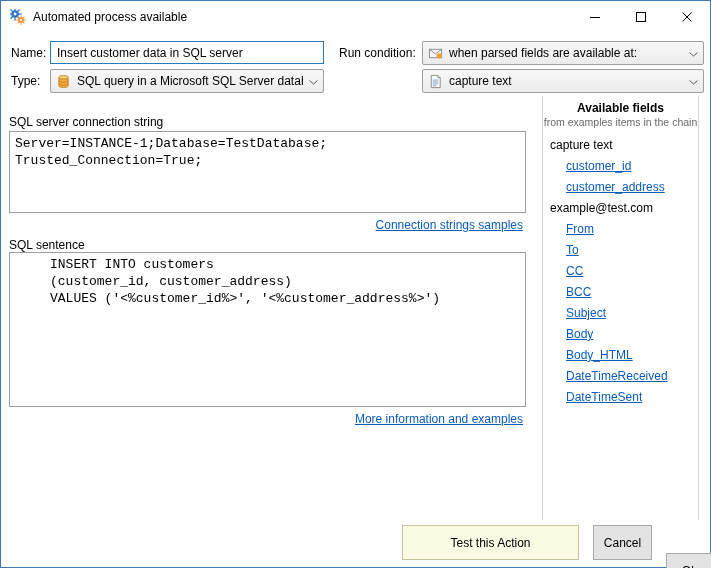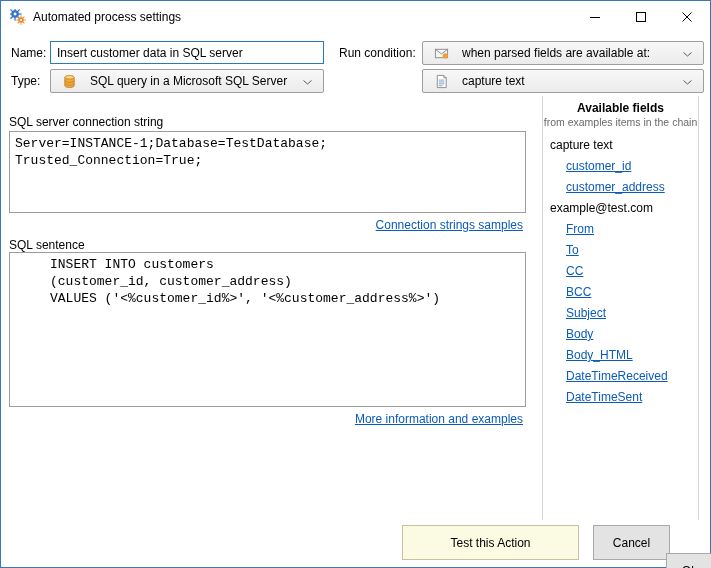--- a/index.html
+++ b/index.html
@@ -20,21 +20,21 @@
   #lbl-name { left:10px; top:45px; }
   #lbl-run  { left:338px; top:45px; }
   #lbl-type { left:10px; top:73px; }
   #lbl-conn { left:8px; top:114px; }
   #lbl-sql  { left:8px; top:237px; }
 
   
   .name-input { position:absolute; left:49px; top:40px; width:274px; height:23px;
     border:1px solid #2a7ab9; padding:2px 6px; font-family:"Liberation Sans","DejaVu Sans",sans-serif;
     font-size:12px; outline:none; background:#fff; }
-  .combo { position:absolute; height:24px; display:flex; align-items:center; gap:13px; padding:0 11px;
+  .combo { position:absolute; height:24px; display:flex; align-items:center; gap:6px; padding:0 5px;
     background:linear-gradient(#f8f8f8,#ebebeb); border:1px solid #9e9e9e; border-radius:2px; cursor:default; }
   .combo .combo-text { flex:1; white-space:nowrap; overflow:hidden; }
   .combo .icon { flex:none; width:15px; height:15px; }
   .combo .chev { flex:none; }
   #combo-run     { left:421px; top:40px; width:282px; }
   #combo-type    { left:49px;  top:68px; width:274px; }
   #combo-capture { left:421px; top:68px; width:282px; }
 
   
   textarea { position:absolute; border:1px solid #9d9d9d; background:#fff; resize:none;
@@ -53,21 +53,21 @@
   .af-title { text-align:center; font-weight:bold; margin-top:5px; }
   .af-sub   { text-align:center; color:#6a6a6a; font-size:10.5px; margin-top:1px; }
   .af-list  { margin-top:7px; }
   .af-header { padding-left:7px; line-height:21px; white-space:nowrap; }
   .af-field  { display:block; margin-left:23px; line-height:21px; width:-moz-fit-content; width:fit-content; }
 
   
   .btn { position:absolute; height:35px; border:1px solid #a9a9a9; background:#e3e3e3;
     font-family:"Liberation Sans","DejaVu Sans",sans-serif; font-size:12px; cursor:default; }
   #btn-test   { left:401px; top:524px; width:177px; background:#fbfae3; border-color:#c9c39c; }
-  #btn-cancel { left:592px; top:524px; width:77px; }
+  #btn-cancel { left:592px; top:524px; width:59px; }
   #btn-ok     { left:665px; top:552px; width:47px; }
 </style>
 </head>
 <body>
 
 <div class="window">
 
   <div class="titlebar">
     <span class="app-icon">
       <svg viewBox="0 0 16 16" width="16" height="16">
@@ -82,21 +82,21 @@
         <g fill="#e78b2d" transform="translate(6.2,6.2) scale(0.6)">
           <rect x="7.25" y="0" width="1.5" height="16"></rect>
           <rect x="7.25" y="0" width="1.5" height="16" transform="rotate(45 8 8)"></rect>
           <rect x="7.25" y="0" width="1.5" height="16" transform="rotate(90 8 8)"></rect>
           <rect x="7.25" y="0" width="1.5" height="16" transform="rotate(135 8 8)"></rect>
           <circle cx="8" cy="8" r="4.6"></circle>
           <circle cx="8" cy="8" r="1.8" fill="#fff"></circle>
         </g>
       </svg>
     </span>
-    <span class="title-text">Automated process settings</span>
+    <span class="title-text">Automated process available</span>
     <div class="win-controls">
       <button class="win-btn">
         <svg width="10" height="10">
             <line x1="0" y1="5.5" x2="10" y2="5.5" stroke="#000" stroke-width="1"></line>
           </svg>
       </button>
       <button class="win-btn">
         <svg width="10" height="10">
             <rect x="0.5" y="0.5" width="9" height="9" fill="none" stroke="#000" stroke-width="1"></rect>
           </svg>

